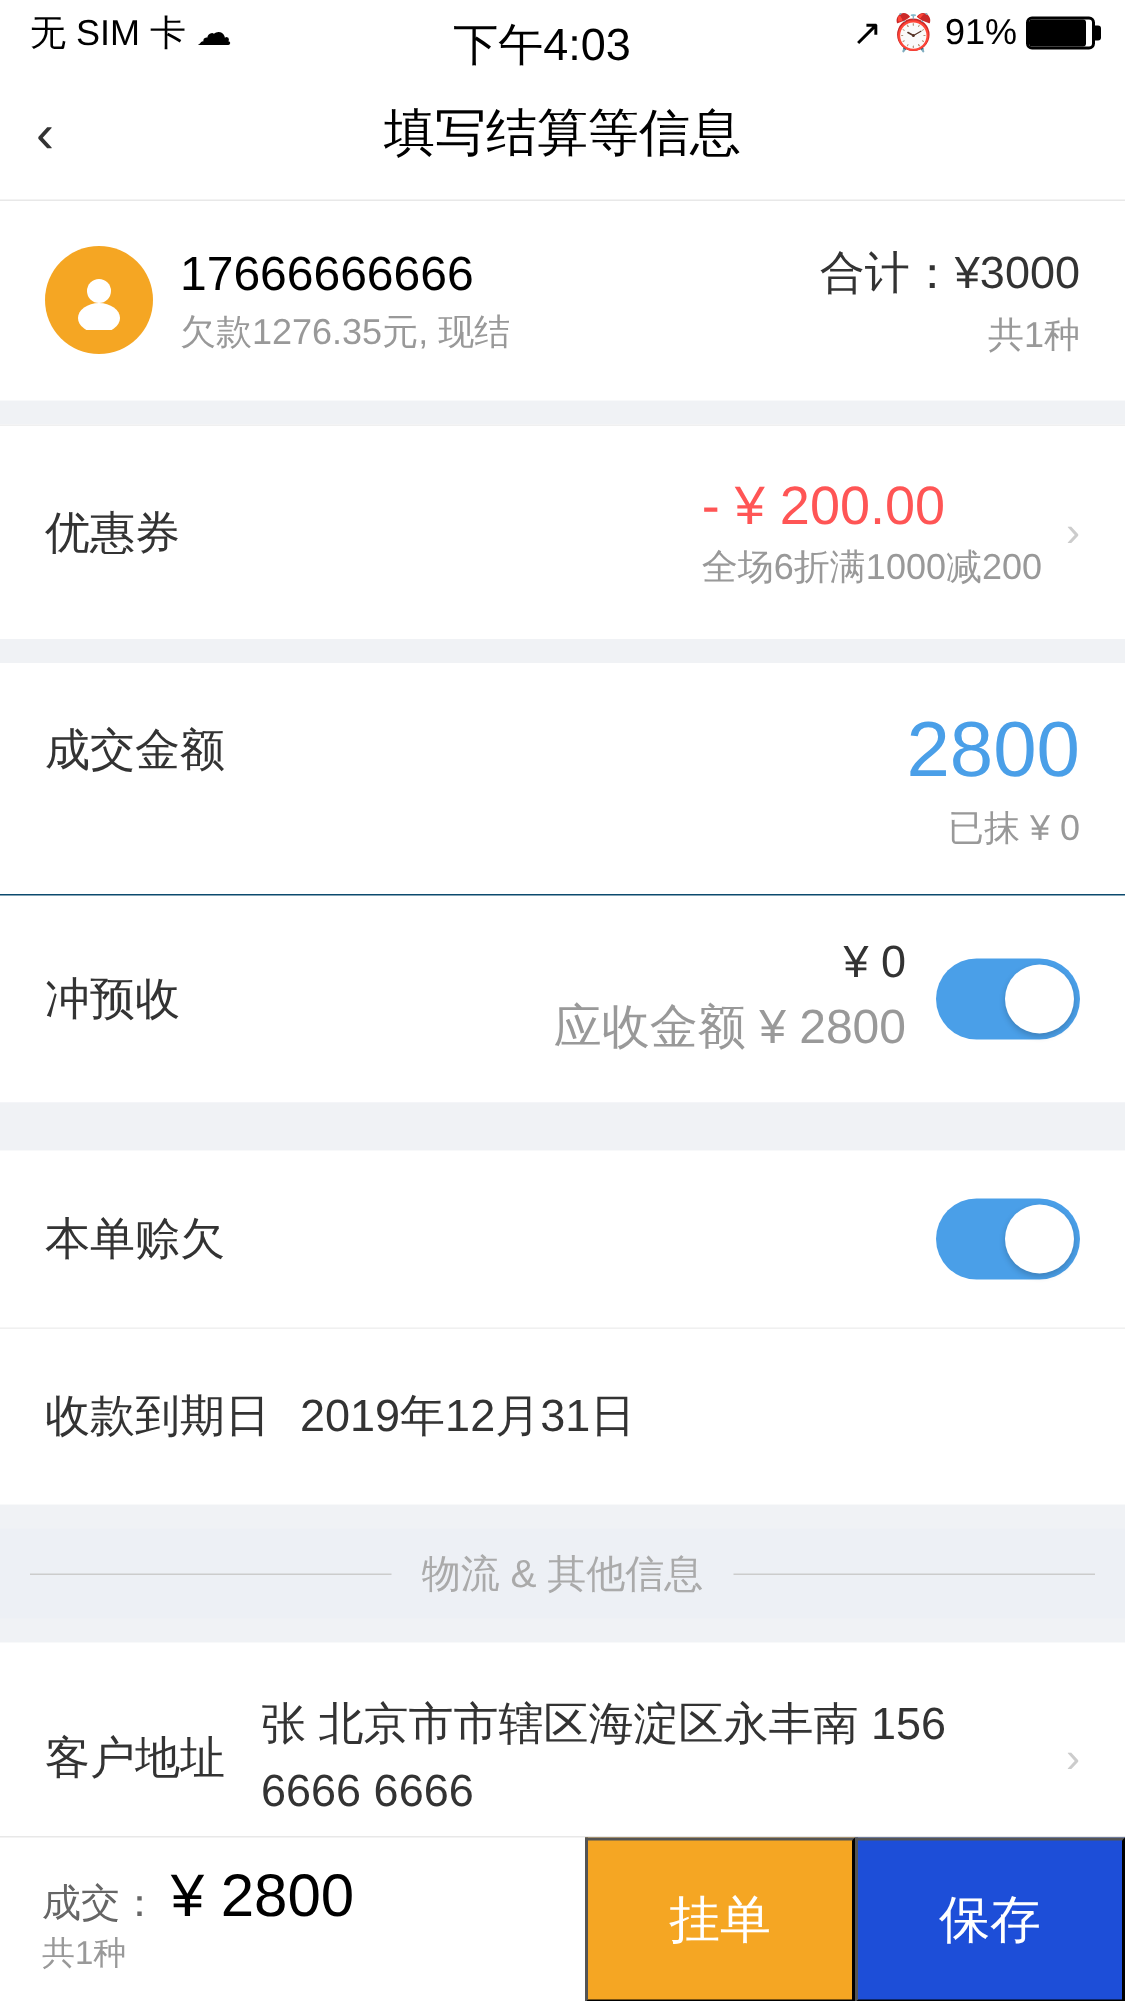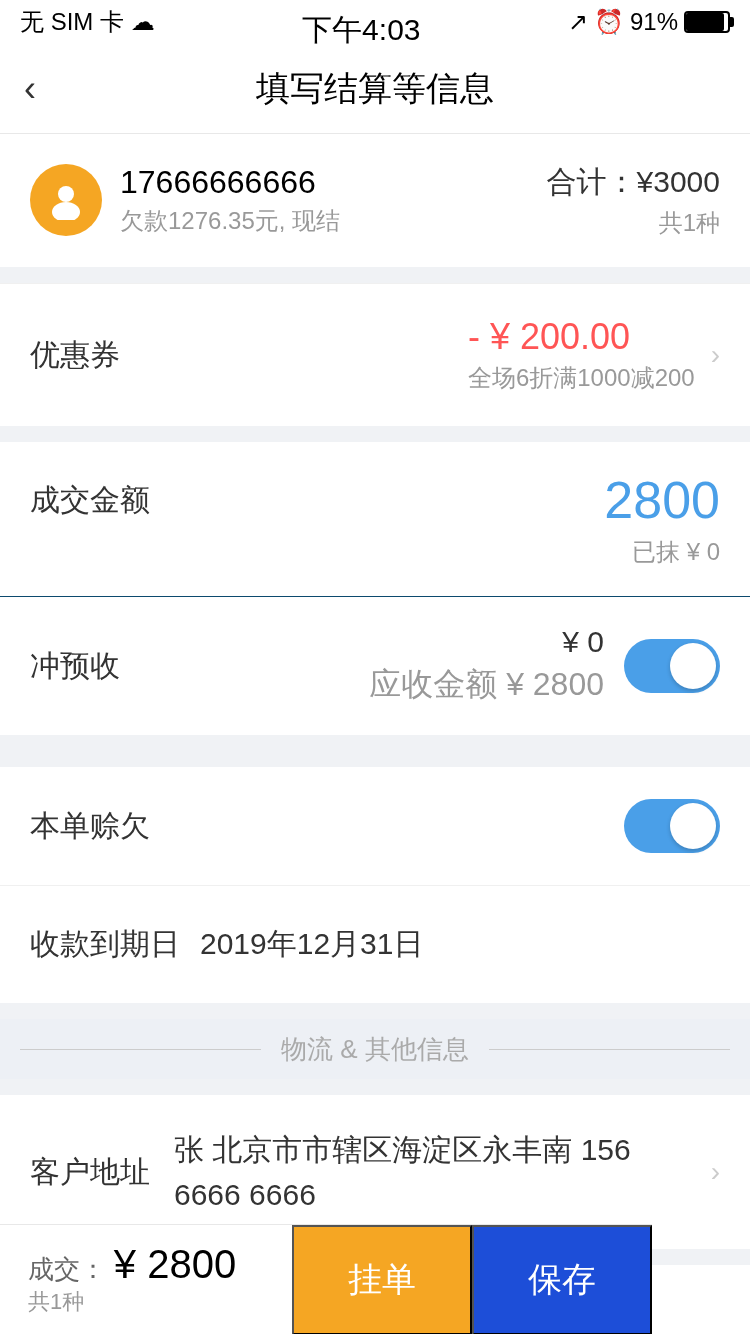--- a/index.html
+++ b/index.html
@@ -209,21 +209,21 @@
       justify-content: space-between;
       margin-top: 16px;
     }
     .address-label { font-size: 30px; color: #333; flex-shrink: 0; margin-right: 24px; text-align: right; }
     .address-value { font-size: 30px; color: #333; flex: 1; line-height: 1.5; }
 
     
     .bottom-bar {
       position: fixed;
       bottom: 0;
-      width: 652px;
+      width: 750px;
       height: 110px;
       background: #fff;
       display: flex;
       align-items: center;
       border-top: 1px solid #e8e8e8;
     }
     .bottom-info {
       flex: 1;
       padding: 0 28px;
     }

